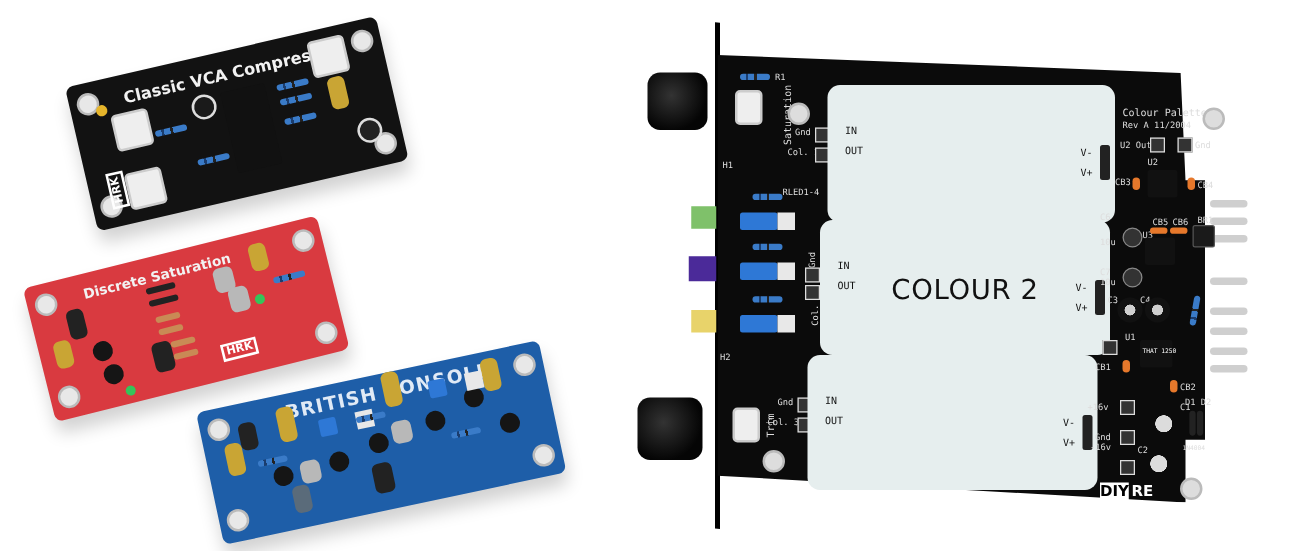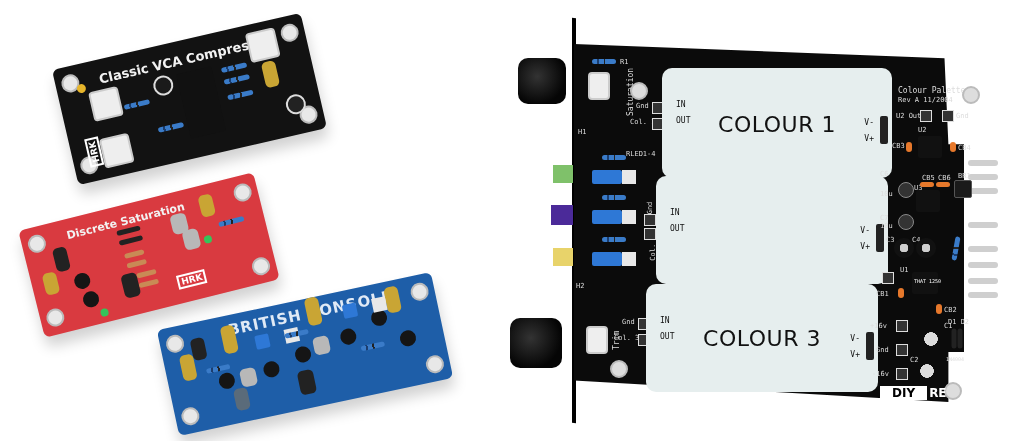--- a/index.html
+++ b/index.html
@@ -145,48 +145,47 @@
 <div class="hole" style="left:610px;top:360px;background:#ddd;"></div>
 
 <div class="tiny" style="left:636px;top:102px;">Gnd</div>
 <div class="pad" style="left:652px;top:102px;"></div>
 <div class="tiny" style="left:630px;top:118px;">Col. 1</div>
 <div class="pad" style="left:652px;top:118px;"></div>
 <div class="pin" style="left:664px;top:98px;width:8px;height:26px;"></div>
 <div class="slot" style="left:662px;top:68px;width:230px;height:110px;">
   <div class="tiny" style="left:14px;top:32px;color:#111;font-size:8px;">IN</div>
   <div class="tiny" style="left:14px;top:48px;color:#111;font-size:8px;">OUT</div>
-  <div class="label" style="top:44px;">COLOUR 1</div>
   <div class="tiny" style="right:18px;top:50px;color:#111;font-size:8px;">V-</div>
   <div class="tiny" style="right:18px;top:66px;color:#111;font-size:8px;">V+</div>
   <div class="pin" style="right:4px;top:48px;width:8px;height:28px;"></div>
 </div>
 
 <div class="tiny" style="left:644px;top:204px;transform:rotate(-90deg);">Gnd</div>
 <div class="pad" style="left:644px;top:214px;"></div>
 <div class="tiny" style="left:640px;top:244px;transform:rotate(-90deg);">Col. 2</div>
 <div class="pad" style="left:644px;top:228px;"></div>
 <div class="pin" style="left:658px;top:208px;width:8px;height:26px;"></div>
 <div class="slot" style="left:656px;top:176px;width:232px;height:108px;">
   <div class="tiny" style="left:14px;top:32px;color:#111;font-size:8px;">IN</div>
   <div class="tiny" style="left:14px;top:48px;color:#111;font-size:8px;">OUT</div>
+  <div class="label" style="top:44px;">COLOUR 2</div>
   <div class="tiny" style="right:18px;top:50px;color:#111;font-size:8px;">V-</div>
   <div class="tiny" style="right:18px;top:66px;color:#111;font-size:8px;">V+</div>
   <div class="pin" style="right:4px;top:48px;width:8px;height:28px;"></div>
 </div>
 
 <div class="tiny" style="left:622px;top:318px;">Gnd</div>
 <div class="pad" style="left:638px;top:318px;"></div>
 <div class="tiny" style="left:614px;top:334px;">Col. 3</div>
 <div class="pad" style="left:638px;top:334px;"></div>
 <div class="pin" style="left:652px;top:312px;width:8px;height:26px;"></div>
 <div class="slot" style="left:646px;top:284px;width:232px;height:108px;">
   <div class="tiny" style="left:14px;top:32px;color:#111;font-size:8px;">IN</div>
   <div class="tiny" style="left:14px;top:48px;color:#111;font-size:8px;">OUT</div>
-  <div class="label" style="top:42px;">COLOUR 3</div>
   <div class="tiny" style="right:18px;top:50px;color:#111;font-size:8px;">V-</div>
   <div class="tiny" style="right:18px;top:66px;color:#111;font-size:8px;">V+</div>
   <div class="pin" style="right:4px;top:48px;width:8px;height:28px;"></div>
 </div>
 
 <div class="tiny" style="left:898px;top:86px;font-size:8px;">Colour Palette</div>
 <div class="tiny" style="left:898px;top:96px;">Rev A 11/2004</div>
 <div class="hole" style="left:962px;top:86px;background:#ddd;"></div>
 <div class="tiny" style="left:896px;top:112px;">U2 Out</div>
 <div class="pad" style="left:920px;top:110px;"></div>
@@ -228,24 +227,24 @@
 <div class="tiny" style="left:944px;top:306px;">CB2</div>
 <div class="tiny" style="left:948px;top:318px;">D1 D2</div>
 <div class="res" style="left:944px;top:336px;width:20px;background:#222;transform:rotate(-90deg);"></div>
 <div class="res" style="left:950px;top:336px;width:20px;background:#222;transform:rotate(-90deg);"></div>
 <div class="tiny" style="left:946px;top:356px;font-size:5px;">1N4004</div>
 
 <div class="tiny" style="left:870px;top:322px;">+16v</div>
 <div class="pad" style="left:896px;top:320px;"></div>
 <div class="tiny" style="left:876px;top:346px;">Gnd</div>
 <div class="pad" style="left:896px;top:344px;"></div>
-<div class="tiny" style="left:872px;top:370px;">-16v</div>
+<div class="tiny" style="left:872px;top:354px;">-16v</div>
 <div class="pad" style="left:896px;top:368px;"></div>
 <div class="tiny" style="left:944px;top:322px;">C1</div>
 <div class="cap" style="left:918px;top:326px;width:26px;height:26px;background:radial-gradient(circle,#dcdcdc 36%,#0b0b0b 38%);"></div>
 <div class="tiny" style="left:910px;top:356px;">C2</div>
 <div class="cap" style="left:914px;top:358px;width:26px;height:26px;background:radial-gradient(circle,#dcdcdc 36%,#0b0b0b 38%);"></div>
 <div class="hole" style="left:944px;top:382px;background:#ddd;"></div>
 
 <div style="position:absolute;left:880px;top:386px;display:flex;font-family:'DejaVu Sans',sans-serif;font-size:12px;font-weight:bold;">
-  <span style="background:#fff;color:#000;padding:0 12px;">DIY</span>
+  <span style="background:#fff;color:#000;padding:0 0;">DIY</span>
   <span style="color:#fff;padding:0 2px;">RE</span>
 </div>
 
 </body></html>

